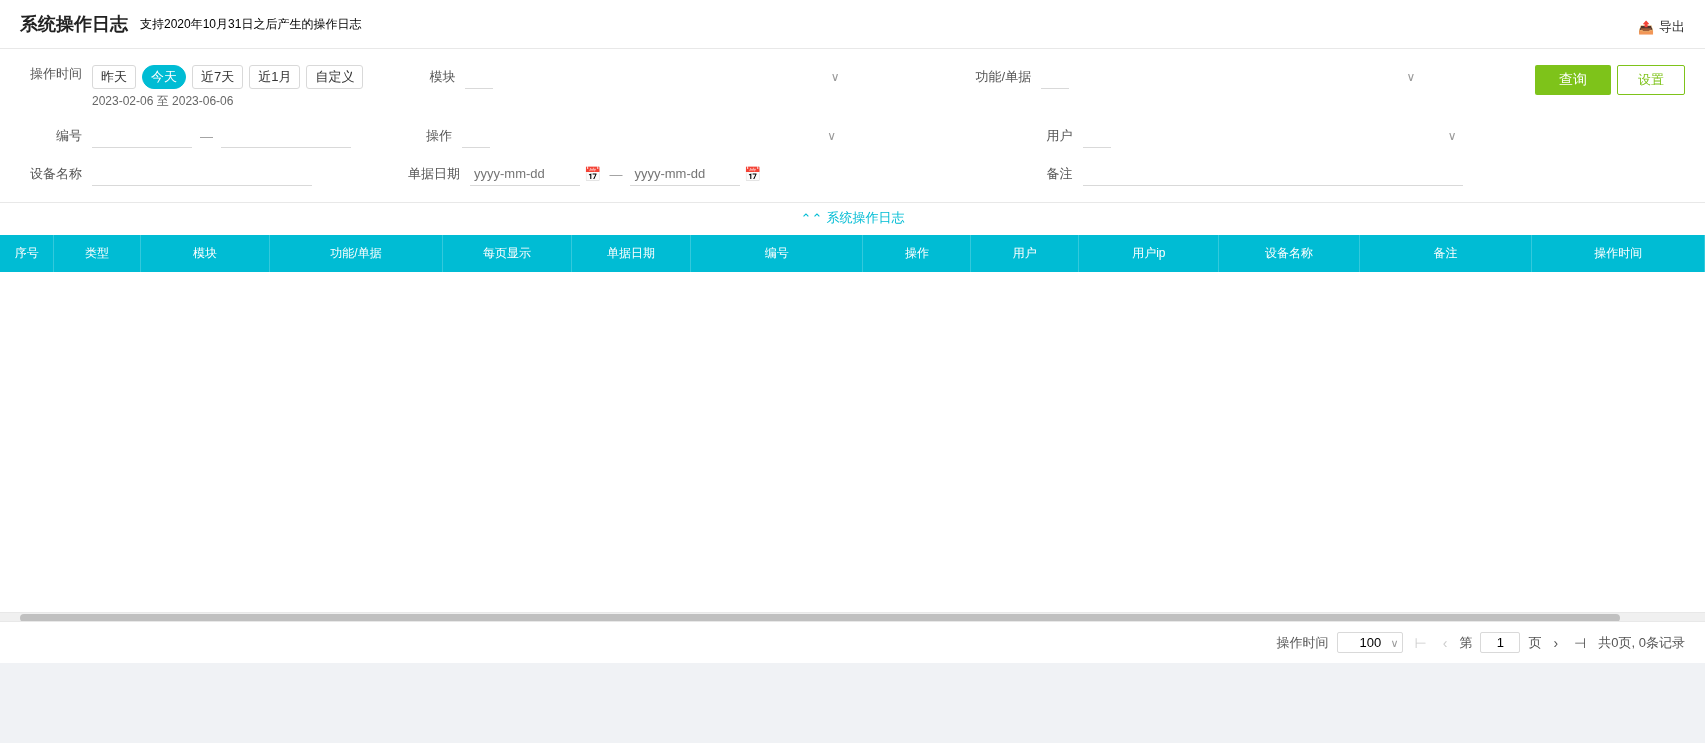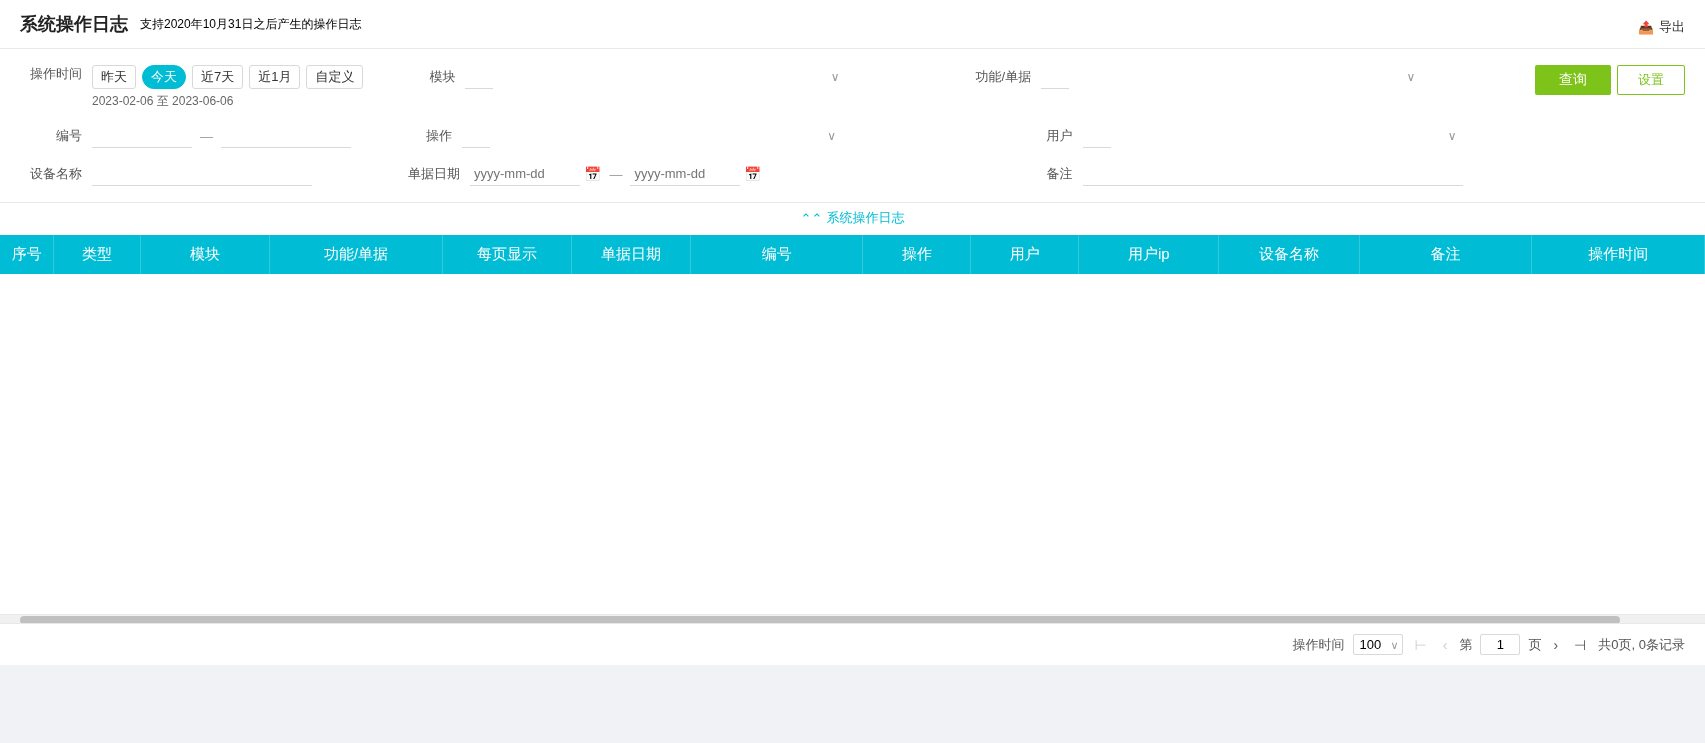--- a/index.html
+++ b/index.html
@@ -217,21 +217,21 @@
 
     thead tr {
       background: #00bcd4;
     }
 
     thead th {
       color: #fff;
       font-weight: normal;
       padding: 10px 8px;
       text-align: center;
-      font-size: 15px;
+      font-size: 12px;
       border-right: 1px solid rgba(255,255,255,0.2);
     }
 
     .empty-area {
       height: 340px;
       background: #fff;
     }
 
     .scrollbar-area {
       height: 10px;
@@ -257,21 +257,21 @@
       align-items: center;
       padding: 10px 20px;
       background: #fff;
       gap: 8px;
       font-size: 13px;
       color: #555;
     }
 
     .page-size-select {
       border: 1px solid #d9d9d9;
-      padding: 2px 20px 2px 6px;
+      padding: 2px 20px 2px 22px;
       border-radius: 2px;
       font-size: 13px;
       appearance: none;
       background: #fff;
       position: relative;
     }
 
     .page-size-wrapper {
       position: relative;
       display: inline-block;

